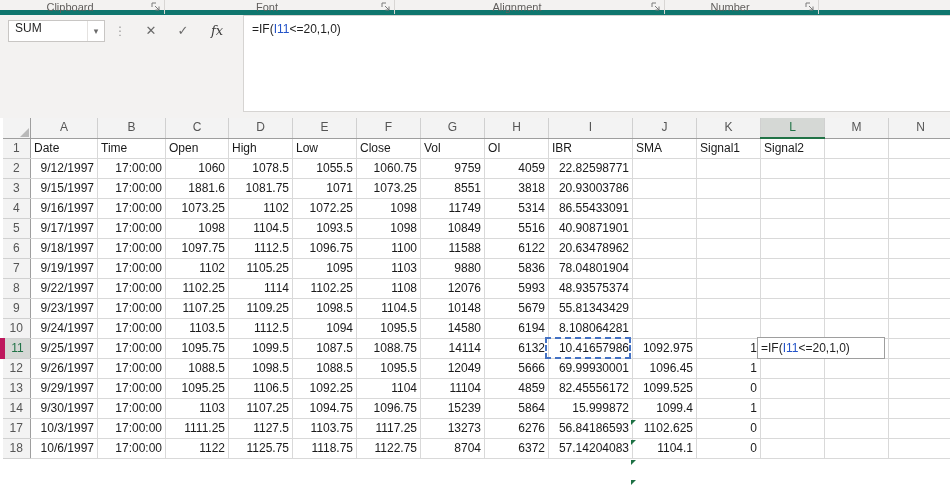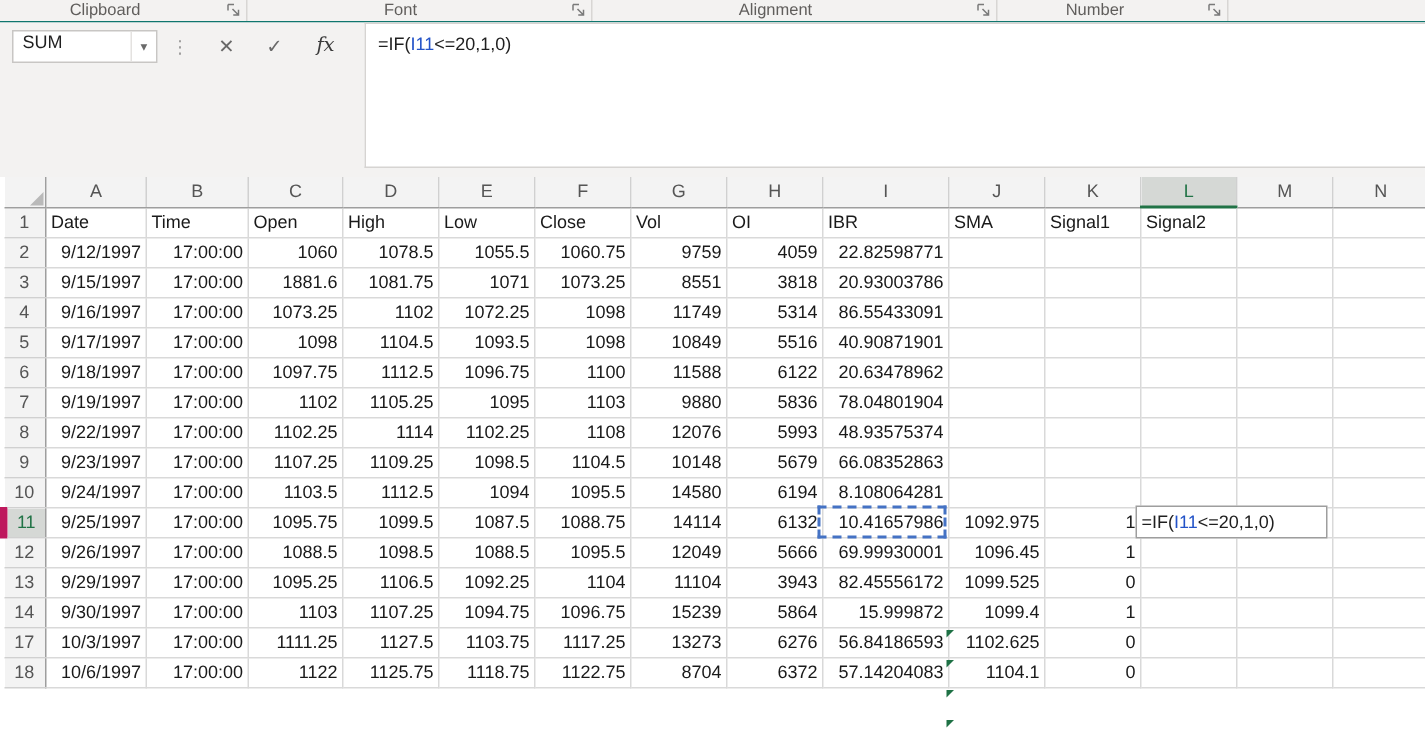--- a/index.html
+++ b/index.html
@@ -1,21 +1,21 @@
 <!DOCTYPE html>
 <html><head>
 <meta charset="utf-8">
 <style>
   * { margin:0; padding:0; box-sizing:border-box; }
   html,body { background:#ffffff; }
   body { font-family:"Liberation Sans", sans-serif; }
   #app { position:relative; width:950px; height:492px; background:#ffffff; overflow:hidden; font-size:12px; color:#1f1f1f; }
 
   
-  .ribbon { position:absolute; left:0; top:0; width:950px; height:15px; background:#f3f2f1; border-bottom:1px solid #0f766e; }
+  .ribbon { position:absolute; left:0; top:0; width:950px; height:15px; background:#f3f2f1; border-bottom:5px solid #0f766e; }
   .grp-label { position:absolute; top:0; font-size:11px; color:#605e5c; text-align:center; line-height:14px; }
   .launcher { position:absolute; top:1px; width:11px; height:11px; cursor:pointer; }
   .vsep { position:absolute; top:0; width:1px; height:14px; background:#d8d6d4; }
 
   
   .fbar-left { position:absolute; left:0; top:15px; width:243px; height:97px; background:#f3f2f1; }
   .namebox { position:absolute; left:8px; top:5px; width:97px; height:22px; background:#fff; border:1px solid #c8c6c4; display:flex; }
   .namebox .val { flex:1; padding-left:6px; font-size:12px; color:#1f1f1f; }
   .namebox .dd { width:17px; text-align:center; color:#6a6a6a; font-size:9px; border-left:1px solid #e4e2e0; line-height:20px; cursor:pointer; }
   .grip { position:absolute; left:114px; top:9px; color:#9a9a9a; font-size:12px; letter-spacing:-1px; cursor:col-resize; }
@@ -284,21 +284,21 @@
           <tr>
             <th class="rowh">9</th>
             <td>9/23/1997</td>
             <td>17:00:00</td>
             <td>1107.25</td>
             <td>1109.25</td>
             <td>1098.5</td>
             <td>1104.5</td>
             <td>10148</td>
             <td>5679</td>
-            <td>66.08352863</td>
+            <td>55.81343429</td>
             <td></td>
             <td></td>
             <td></td>
             <td></td>
             <td></td>
           </tr>
           <tr>
             <th class="rowh">10</th>
             <td>9/24/1997</td>
             <td>17:00:00</td>
@@ -351,21 +351,21 @@
           </tr>
           <tr>
             <th class="rowh">13</th>
             <td>9/29/1997</td>
             <td>17:00:00</td>
             <td>1095.25</td>
             <td>1106.5</td>
             <td>1092.25</td>
             <td>1104</td>
             <td>11104</td>
-            <td>3943</td>
+            <td>4859</td>
             <td>82.45556172</td>
             <td>1099.525</td>
             <td>0</td>
             <td></td>
             <td></td>
             <td></td>
           </tr>
           <tr>
             <th class="rowh">14</th>
             <td>9/30/1997</td>

